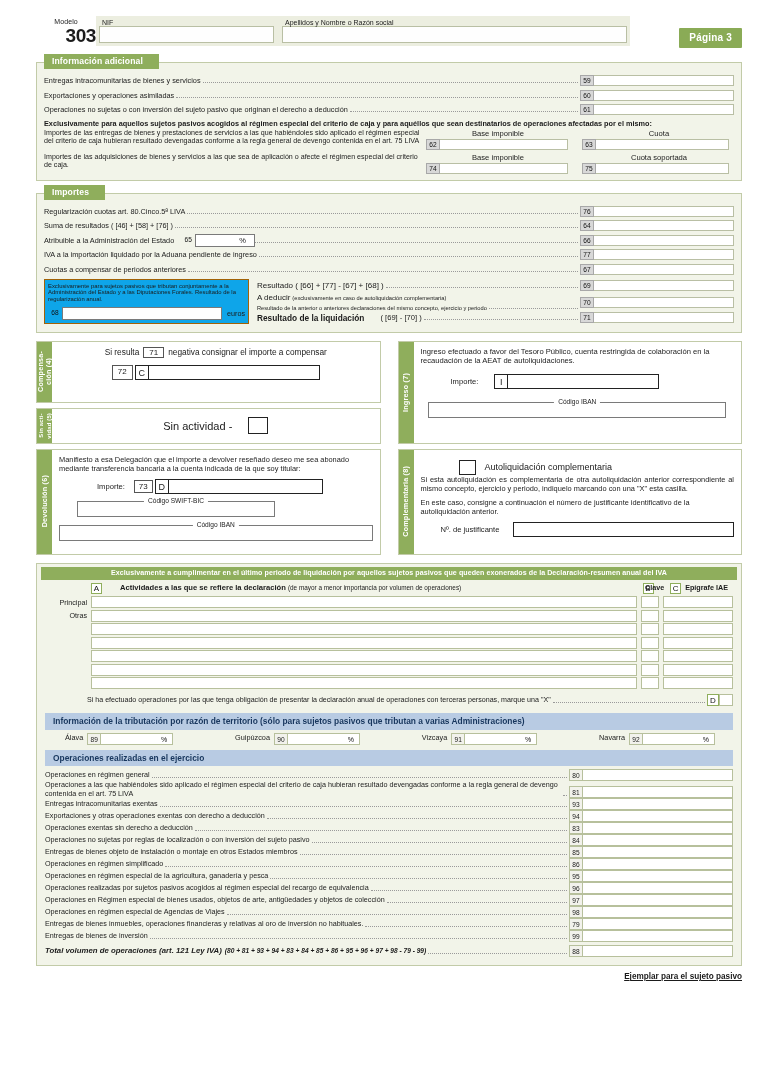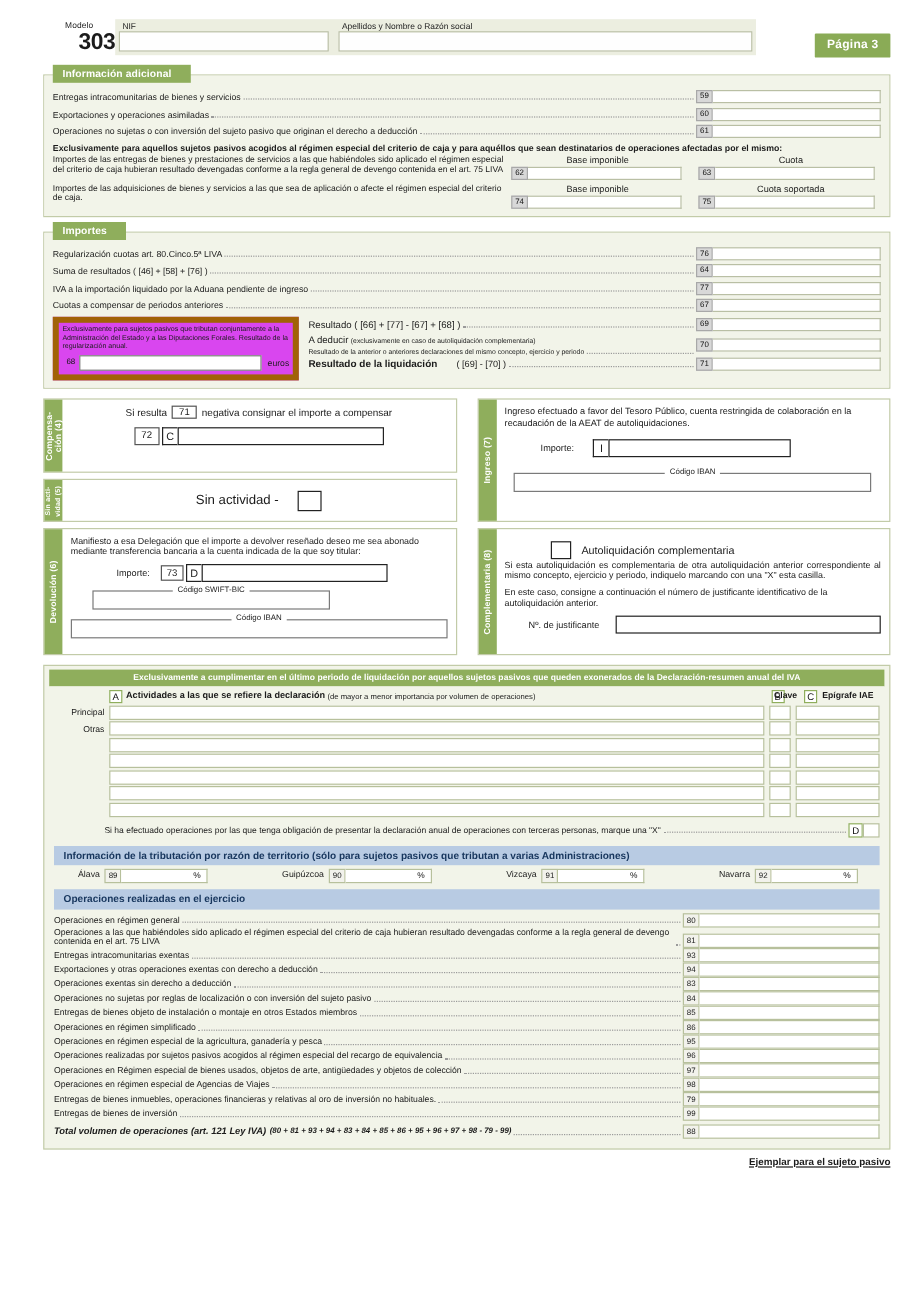--- a/index.html
+++ b/index.html
@@ -47,21 +47,21 @@
   .val { height: 11px; background: #fff; border: 1px solid #b9bfa4; border-left: none; }
   .val.w-main { width: 140px; }
 
   
   .bold-note { font-size: 7.3px; font-weight: bold; margin: 2.5px 0 1px 0; }
   .ci-grid { display: flex; align-items: flex-start; }
   .ci-text { font-size: 7.1px; line-height: 8.4px; width: 420px; }
   .hdr2 { font-size: 7.6px; text-align: center; }
 
   
-  .res-note { width: 205px; border: 5px solid #a16207; background: #d946ef; padding: 3px; }
+  .res-note { width: 205px; border: 1px solid #a16207; background: #0ea5e9; padding: 3px; }
   .res-note p { margin: 0; font-size: 5.9px; line-height: 6.8px; }
   .res-note .f68 { display: flex; align-items: center; margin-top: 4px; }
 
   
   .mid { margin: 8px 26px 0 36px; display: flex; gap: 17px; }
   .mid-col { flex: 1; display: flex; flex-direction: column; gap: 5px; }
   .mblock { display: flex; border: 1px solid #c2cba8; background: #fff; }
   .vtab { width: 15px; min-width: 15px; background: #8fae5c; color: #fff; font-weight: bold;
           font-size: 7.2px; display: flex; align-items: center; justify-content: center; }
   .vtab span { writing-mode: vertical-rl; transform: rotate(180deg); white-space: pre-line;
@@ -196,20 +196,29 @@
         <span class="boxnum">76</span>
         <span class="val w-main"></span>
       </div>
       <div class="row">
         <span class="lbl">Suma de resultados ( [46] + [58] + [76] )</span>
         <span class="dots"></span>
         <span class="boxnum">64</span>
         <span class="val w-main"></span>
       </div>
 
+      <div class="row">
+        <span class="lbl">Atribuible a la Administración del Estado</span>
+        <span class="boxnum" style="margin-left:7px;border:none;background:transparent;">65</span>
+        <span style="position:relative;width:60px;height:13px;background:#fff;border:1px solid #7a7a7a;"></span>
+        <span style="margin-left:-16px;font-size:7.5px;position:relative;z-index:2;">%</span>
+        <span class="dots"></span>
+        <span class="boxnum">66</span>
+        <span class="val w-main"></span>
+      </div>
 
       <div class="row">
         <span class="lbl">IVA a la importación liquidado por la Aduana pendiente de ingreso</span>
         <span class="dots"></span>
         <span class="boxnum">77</span>
         <span class="val w-main"></span>
       </div>
       <div class="row">
         <span class="lbl">Cuotas a compensar de periodos anteriores</span>
         <span class="dots"></span>
@@ -363,21 +372,21 @@
 
   <div class="sect" style="margin-top:8px;padding:0;">
     <div style="padding:3px 4px 4px 4px;">
       <div class="greenbar">Exclusivamente a cumplimentar en el último periodo de liquidación por aquellos sujetos pasivos que queden exonerados de la Declaración-resumen anual del IVA</div>
 
       <div style="background:#f2f4e9;padding:3px 4px 0 4px;">
         <div style="display:flex;align-items:center;margin-bottom:2px;">
           <span style="width:46px;"></span>
           <span style="flex:1;">
             <span class="ltr">A</span>
-            <span style="font-size:7.6px;font-weight:bold;margin-left:1px;">Actividades a las que se refiere la declaración</span>
+            <span style="font-size:7.6px;font-weight:bold;margin-left:16px;">Actividades a las que se refiere la declaración</span>
             <span style="font-size:6.4px;">(de mayor a menor importancia por volumen de operaciones)</span>
           </span>
           <span style="width:22px;text-align:center;margin-left:4px;white-space:nowrap;">
             <span class="ltr">B</span>
           </span>
           <span style="width:70px;margin-left:4px;white-space:nowrap;">
             <span style="font-size:7.2px;font-weight:bold;margin-left:-18px;">Clave</span>
             <span class="ltr" style="margin-left:4px;">C</span>
             <span style="font-size:7.2px;font-weight:bold;margin-left:2px;">Epígrafe IAE</span>
           </span>

